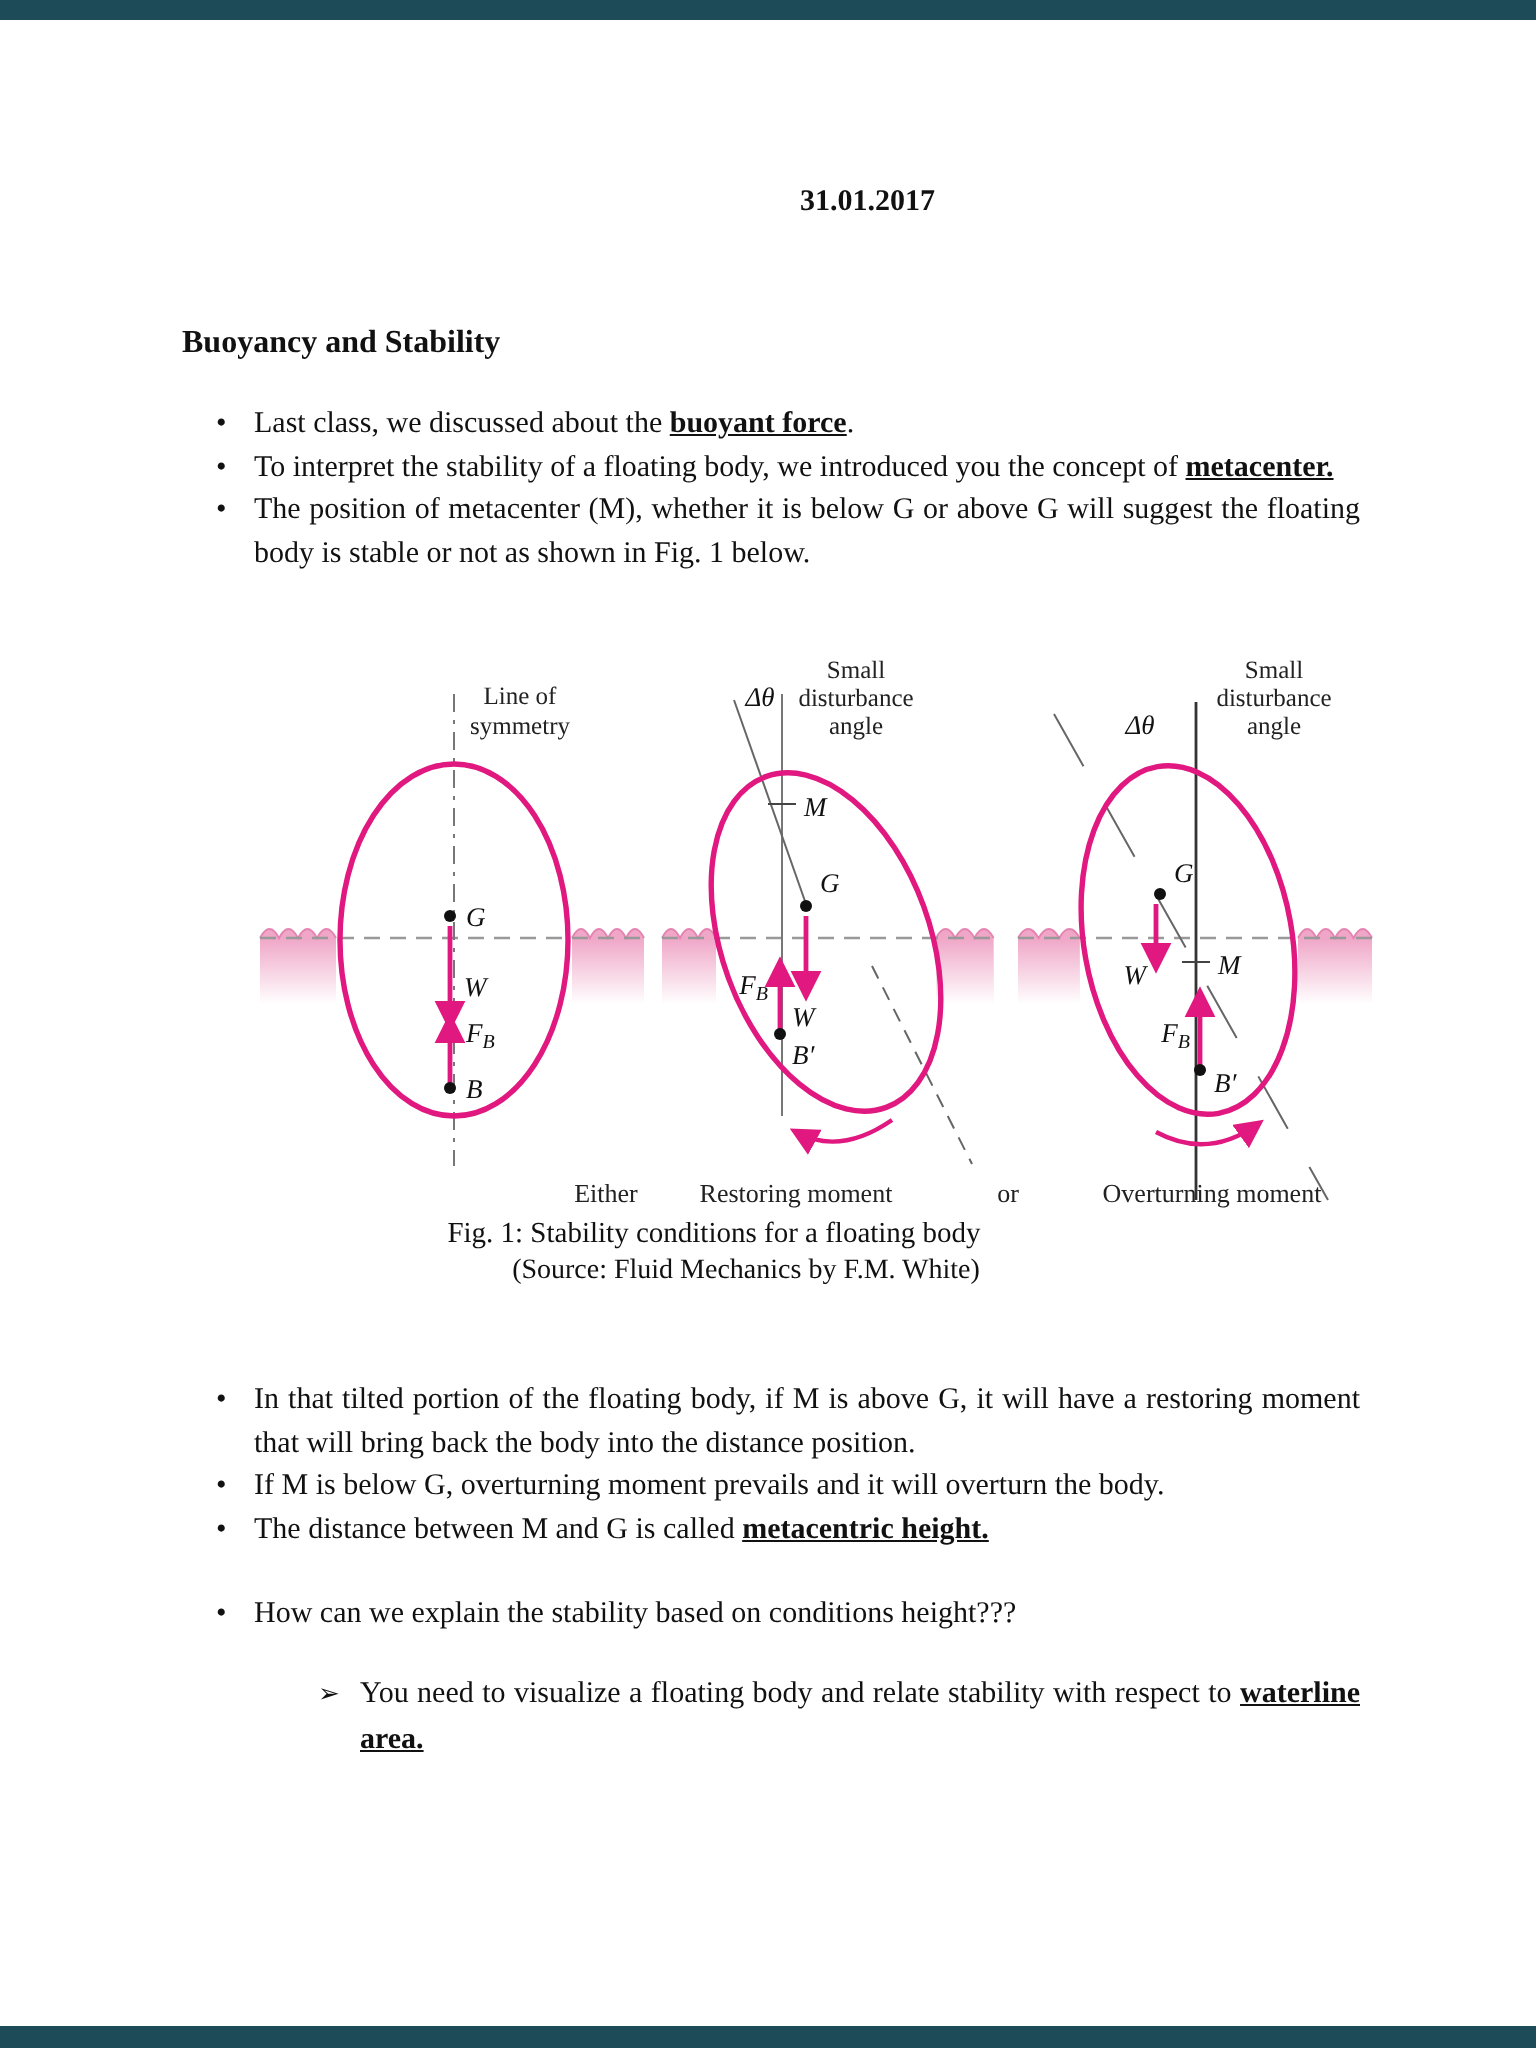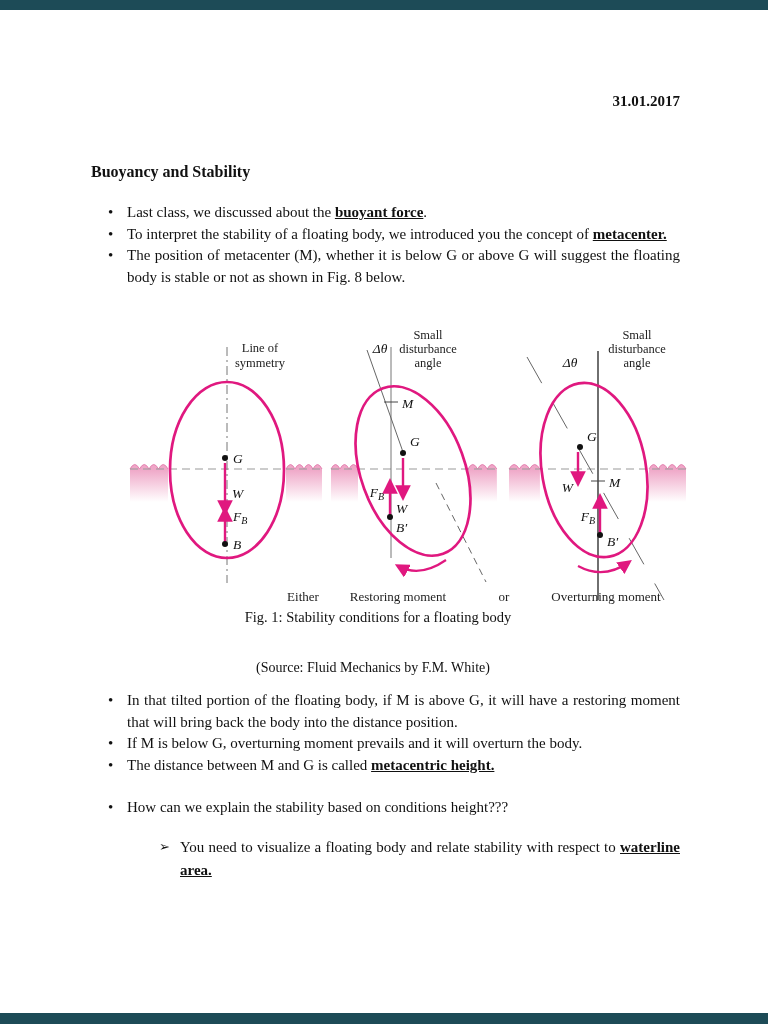--- a/index.html
+++ b/index.html
@@ -1,35 +1,35 @@
 <!DOCTYPE html>
 <html><head>
 <meta charset="utf-8">
 <style>
   html,body{margin:0;padding:0;background:#ffffff;}
   .page{position:relative;width:768px;height:1024px;background:#ffffff;overflow:hidden;
         font-family:"Liberation Serif", serif;color:#111;}
   .bar{position:absolute;left:0;width:768px;height:10px;background:#1d4b57;}
   .bar.top{top:0;}
   .bar.bottom{bottom:0;height:11px;}
-  .date{position:absolute;left:400px;top:93px;width:280px;text-align:right;
+  .date{position:absolute;left:400px;top:93px;width:280px;
         font-size:15px;font-weight:bold;}
   .lecture{position:absolute;left:400px;top:125px;width:280px;text-align:right;
         font-size:16.5px;font-weight:bold;}
   .title{position:absolute;left:91px;top:163px;font-size:16px;font-weight:bold;}
   .blist{position:absolute;left:108px;width:572px;font-size:15px;line-height:21.6px;}
   .bitem{display:flex;}
   .mk{width:19px;flex:0 0 19px;}
   .bt{flex:1;text-align:justify;}
   .bt b{font-weight:bold;text-decoration:underline;}
   .sub{position:absolute;left:159px;width:521px;font-size:15px;line-height:22.5px;display:flex;}
   .sub .mk{width:21px;flex:0 0 21px;font-size:13px;}
   .figsvg{position:absolute;left:115px;top:325px;width:575px;height:287px;}
-  .cap1{position:absolute;left:125px;top:609px;width:506px;text-align:center;font-size:14.5px;font-family:Liberation Serif, serif;}
-  .cap2{position:absolute;left:120px;top:628px;width:506px;text-align:center;font-size:14px;margin-top:32px;}
+  .cap1{position:absolute;left:104px;top:609px;width:506px;text-align:center;font-size:14.5px;font-family:Liberation Serif, serif;}
+  .cap2{position:absolute;left:120px;top:628px;width:506px;text-align:center;font-size:14px;}
   .flab{font:italic 13.5px "Liberation Serif", serif;fill:#111;}
   .fsub{font:italic 10px "Liberation Serif", serif;fill:#111;}
   .fsmall{font:12.5px "Liberation Serif", serif;fill:#222;}
   .frow{font:13px "Liberation Serif", serif;fill:#222;}
 </style>
 </head>
 <body>
 
 <div class="page">
   <div class="bar top"></div>
@@ -42,21 +42,21 @@
     <div class="bitem">
       <span class="mk">•</span>
       <div class="bt"><span>Last class, we discussed about the </span><b>buoyant force</b><span>.</span></div>
     </div>
     <div class="bitem">
       <span class="mk">•</span>
       <div class="bt"><span>To interpret the stability of a floating body, we introduced you the concept of </span><b>metacenter.</b></div>
     </div>
     <div class="bitem">
       <span class="mk">•</span>
-      <div class="bt"><span>The position of metacenter (M), whether it is below G or above G will suggest the floating body is stable or not as shown in Fig. 8 below.</span></div>
+      <div class="bt"><span>The position of metacenter (M), whether it is below G or above G will suggest the floating body is stable or not as shown in Fig. 1 below.</span></div>
     </div>
   </div>
 
   <svg class="figsvg" viewBox="115 325 575 287">
     <defs>
       <linearGradient id="wg" x1="0" y1="469" x2="0" y2="502" gradientUnits="userSpaceOnUse">
         <stop offset="0" stop-color="#efa6c7"></stop>
           <stop offset="1" stop-color="#ffffff"></stop>
       </linearGradient>
       <marker id="ah" viewBox="0 0 10 10" refX="7.5" refY="5" markerWidth="6.5" markerHeight="6.5" orient="auto-start-reverse">

